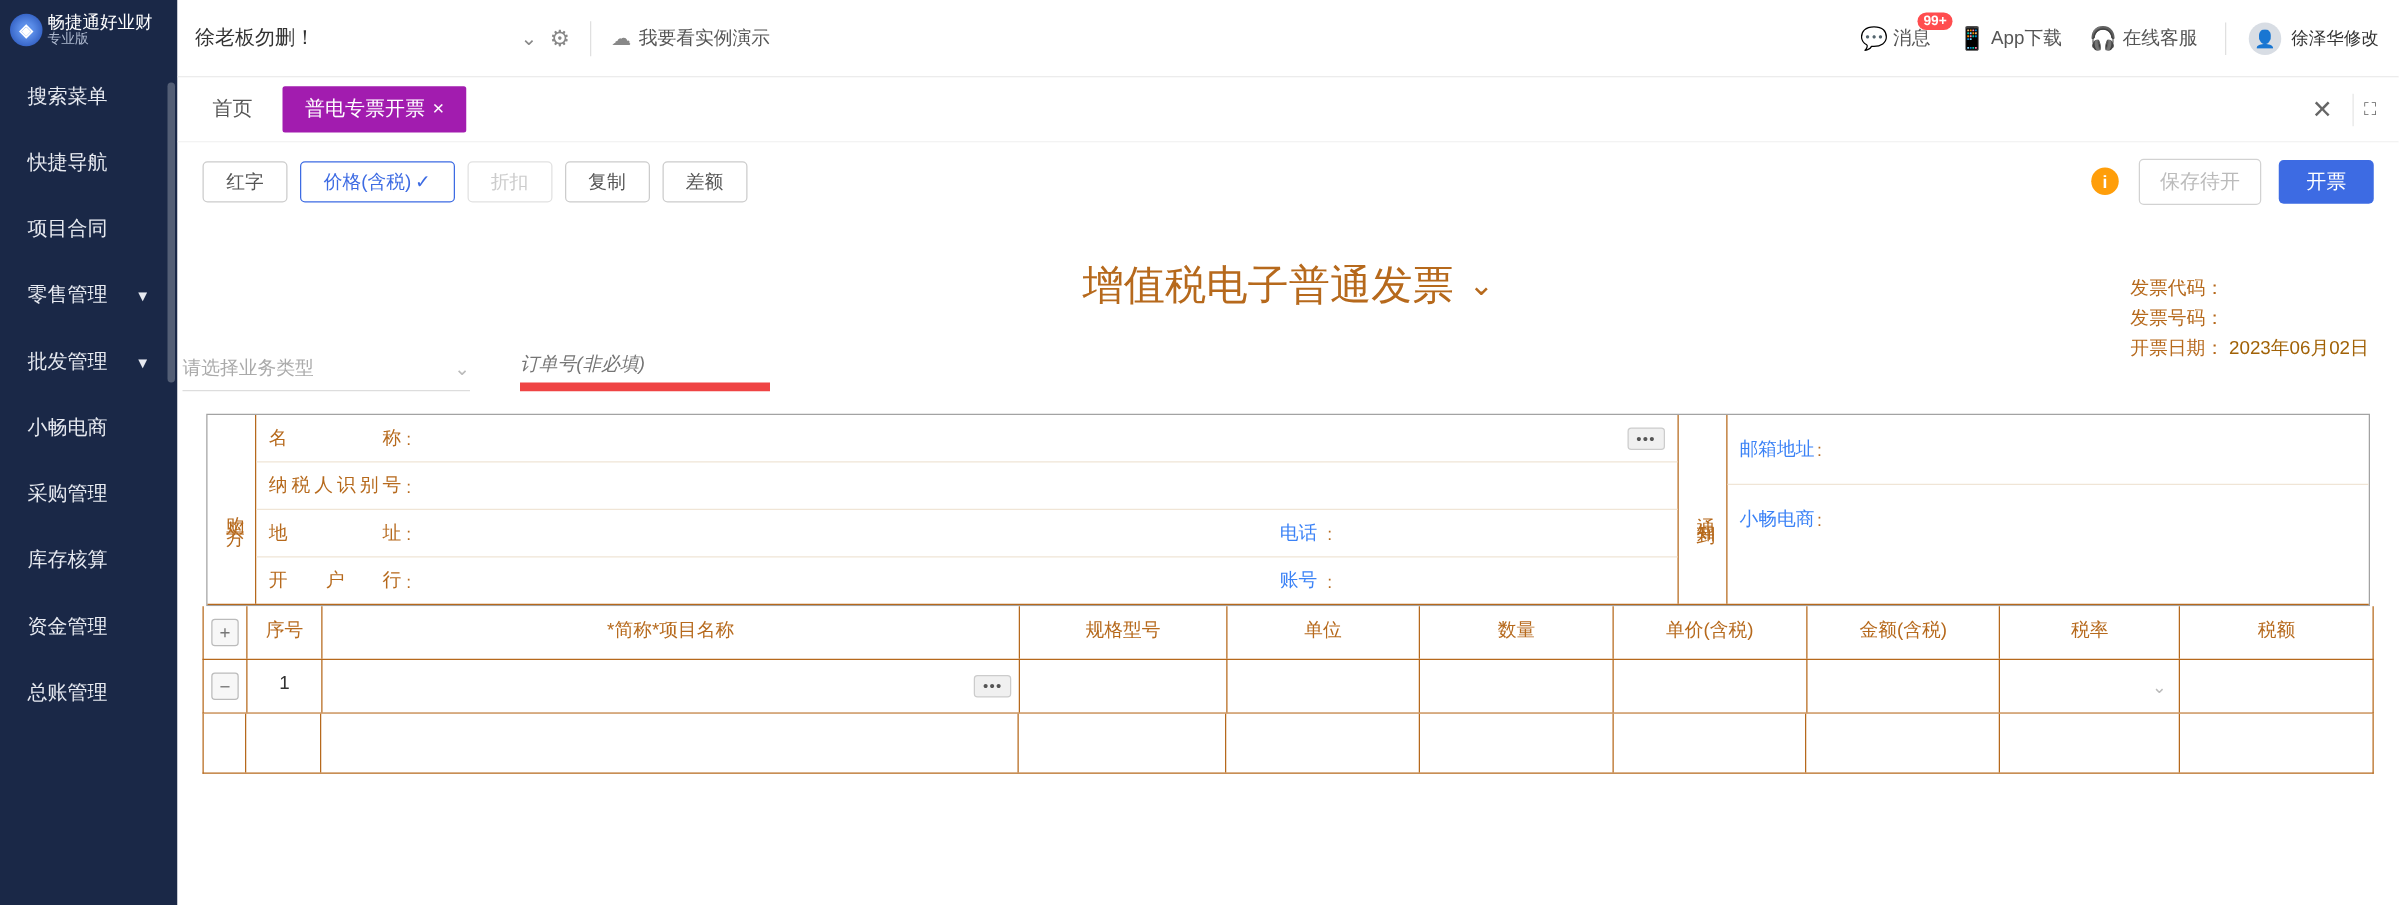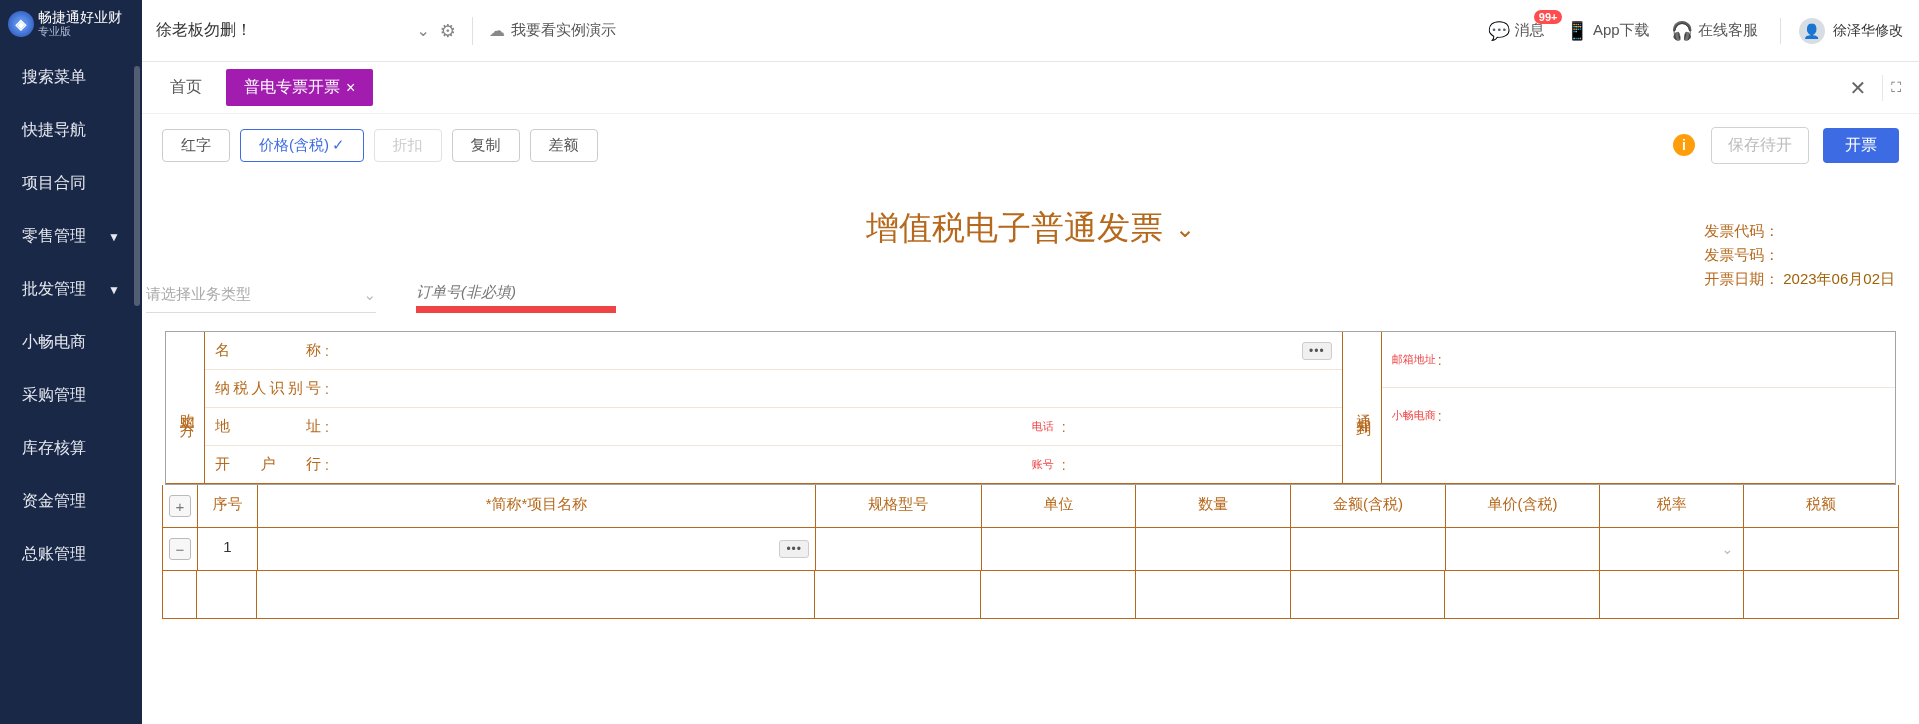--- a/index.html
+++ b/index.html
@@ -75,21 +75,21 @@
     .vcell { border-right: 1px solid #b6691c; display: flex; align-items:center; justify-content:center; }
     .vlabel { writing-mode: vertical-rl; text-orientation: upright; color: #b6691c; font-size: 15px; letter-spacing: 4px; padding: 0 8px; width: 38px; text-align:center;}
     .buyer-fields { flex: 62; display: flex; flex-direction: column; }
     .field-row { display: flex; align-items: center; padding: 8px 10px; border-bottom: 1px solid #f0e5d6; position:relative;}
     .field-row:last-child { border-bottom: none; }
     .field-label { color: #b6691c; font-size: 15px; letter-spacing: 2px; min-width: 108px; text-align:justify; text-align-last:justify;}
     .field-colon { color:#b6691c; margin-left:2px;}
     .field-input { flex: 1; border: none; outline:none; font-size:15px; padding:2px 6px;}
     .more-btn { background:#f0f0f0; border:1px solid #ccc; border-radius:3px; padding: 2px 6px; font-size:12px; line-height:1; cursor:pointer; color:#555; letter-spacing:1px;}
     .field-sub { display:flex; align-items:center; margin-left:auto; gap:6px;}
-    .sub-label { color:#ef4444; font-size:11px;}
+    .sub-label { color:#3b82f6; font-size:15px;}
     .sub-input { border:none; outline:none; font-size:15px; width:260px;}
     .notify-cell { flex: 0 0 38px; display:flex; align-items:center; justify-content:center;}
     .notify-fields { flex: 28; display:flex; flex-direction:column;}
     .notify-fields .field-row { padding: 17px 10px;}
     
     
     .items-table { margin: 0 20px; }
     .items-header-row { display: flex; border-left:1px solid #b6691c; border-right:1px solid #b6691c; border-bottom:1px solid #b6691c; background:#fff;}
     .items-header-row.datarow { border-bottom:1px solid #b6691c;}
     .thcell { border-right: 1px solid #b6691c; padding: 10px 6px; text-align: center; color: #b6691c; font-size: 15px; }
@@ -298,22 +298,22 @@
   <div class="items-table">
     <div class="items-header-row">
       <div class="thcell c-handle">
           <div class="sq-btn">+</div>
         </div>
       <div class="thcell c-seq">序号</div>
       <div class="thcell c-name">*简称*项目名称</div>
       <div class="thcell c-spec">规格型号</div>
       <div class="thcell c-unit">单位</div>
       <div class="thcell c-qty">数量</div>
+      <div class="thcell c-price">单价(含税)</div>
       <div class="thcell c-amount">金额(含税)</div>
-      <div class="thcell c-price">单价(含税)</div>
       <div class="thcell c-rate">税率</div>
       <div class="thcell c-tax last">税额</div>
     </div>
     <div class="items-header-row datarow">
       <div class="tdcell c-handle">
           <div class="sq-btn">−</div>
         </div>
       <div class="tdcell c-seq">1</div>
       <div class="tdcell c-name">
           <button class="more-btn cell-more">•••</button>

